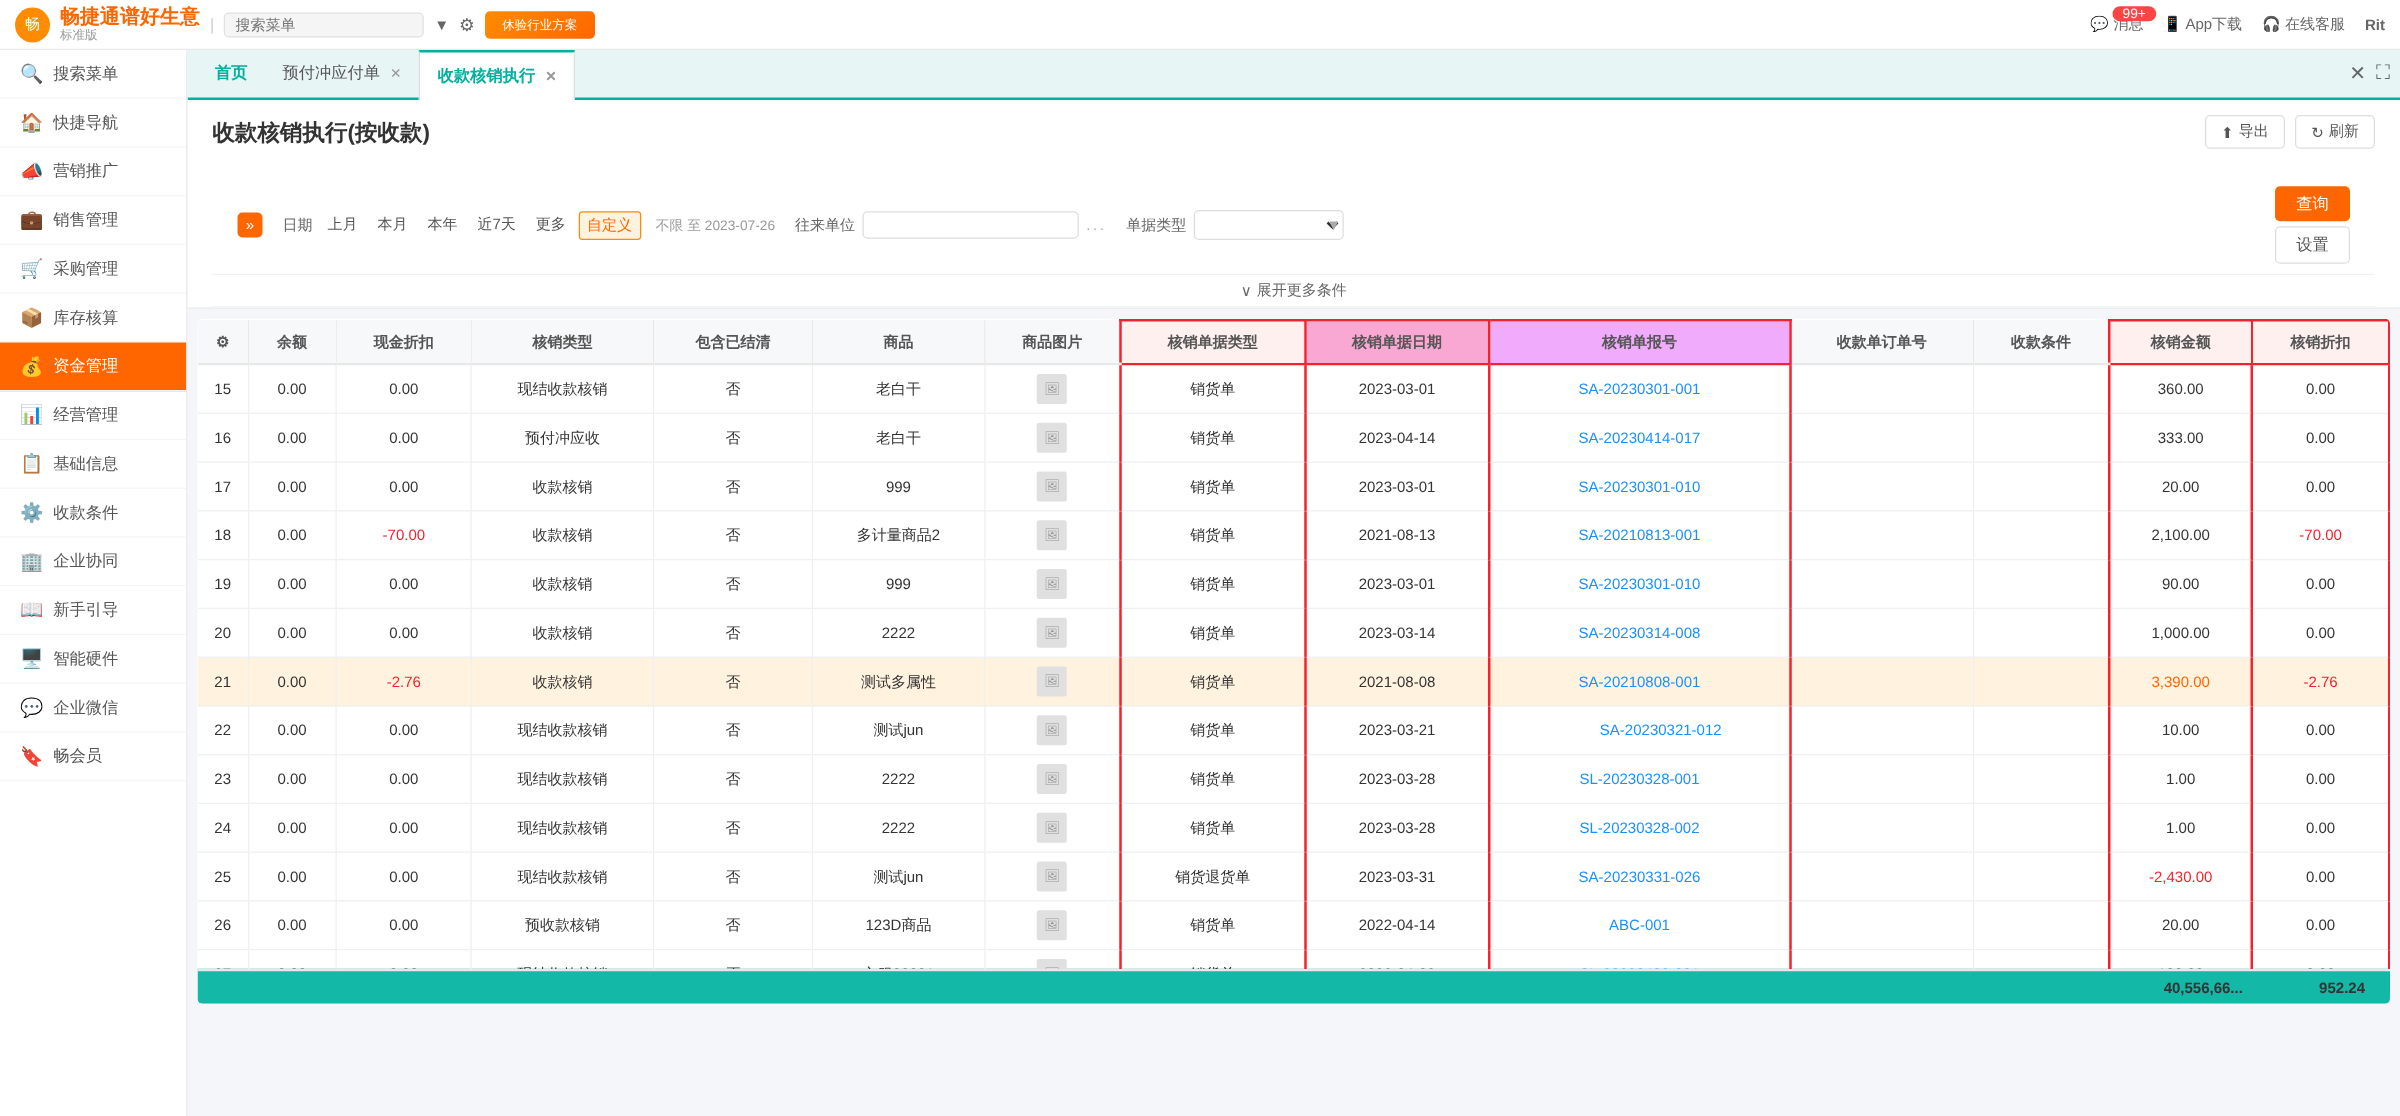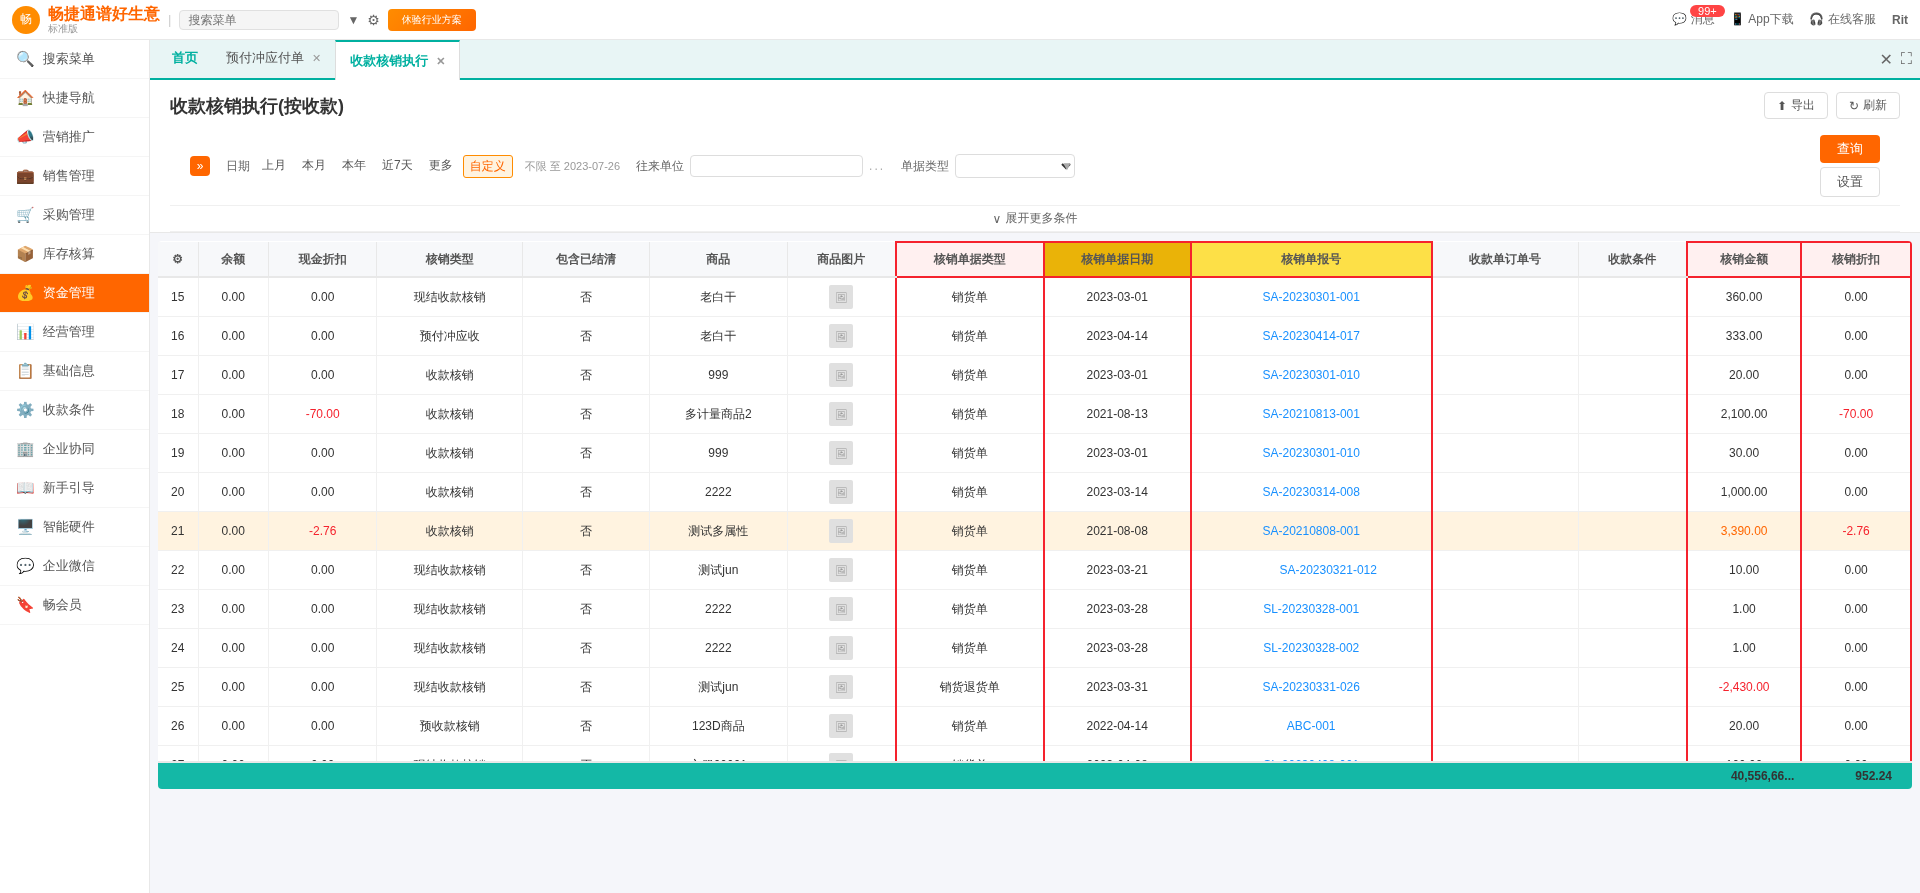--- a/index.html
+++ b/index.html
@@ -98,21 +98,21 @@
     
     .page-header {
       background: #fff;
       padding: 12px 20px 0;
       border-bottom: 1px solid #e8e8e8;
     }
     .page-title-row {
       display: flex;
       align-items: center;
       justify-content: space-between;
-      margin-bottom: 8px;
+      margin-bottom: 22px;
     }
     .page-title { font-size: 18px; font-weight: bold; color: #333; }
     .page-actions { display: flex; gap: 8px; }
     .btn-export {
       display: flex; align-items: center; gap: 4px;
       border: 1px solid #ddd; background: #fff; border-radius: 4px;
       padding: 4px 12px; font-size: 12px; cursor: pointer; color: #555;
     }
     .btn-refresh {
       display: flex; align-items: center; gap: 4px;
@@ -453,22 +453,22 @@
             <thead>
               <tr>
                 <th style="width:40px;"><span>⚙</span></th>
                 <th>余额</th>
                 <th>现金折扣</th>
                 <th>核销类型</th>
                 <th>包含已结清</th>
                 <th>商品</th>
                 <th>商品图片</th>
                 <th style="border: 2px solid #f5222d; background: #fff0f0;">核销单据类型</th>
-                <th style="border: 2px solid #f5222d; background: #eab308;">核销单据日期</th>
-                <th style="border: 2px solid #f5222d; background: #fde047;">核销单报号</th>
+                <th style="border: 2px solid #f5222d; background: #f9a8d4;">核销单据日期</th>
+                <th style="border: 2px solid #f5222d; background: #f0abfc;">核销单报号</th>
                 <th>收款单订单号</th>
                 <th>收款条件</th>
                 <th style="border: 2px solid #f5222d; background: #fff0f0;">核销金额</th>
                 <th style="border: 2px solid #f5222d; background: #fff0f0;">核销折扣</th>
               </tr>
             </thead>
             <tbody id="table-body">
             <tr>
     <td>15</td>
     <td>0.00</td>
@@ -539,21 +539,21 @@
     <td style="">0.00</td>
     <td>收款核销</td>
     <td>否</td>
     <td>999</td>
     <td><div style="width:24px;height:24px;background:#e0e0e0;border-radius:2px;display:inline-flex;align-items:center;justify-content:center;font-size:10px;color:#999;">🖼</div></td>
     <td style="border-left:2px solid #f5222d;border-right:2px solid #f5222d;">销货单</td>
     <td style="border-left:2px solid #f5222d;border-right:2px solid #f5222d;">2023-03-01</td>
     <td style="border-left:2px solid #f5222d;border-right:2px solid #f5222d;"><a class="link-text">SA-20230301-010</a></td>
     <td></td>
     <td></td>
-    <td style="border-left:2px solid #f5222d;border-right:2px solid #f5222d;">30.00</td>
+    <td style="border-left:2px solid #f5222d;border-right:2px solid #f5222d;">90.00</td>
     <td style="border-left:2px solid #f5222d;border-right:2px solid #f5222d;">0.00</td>
   </tr>
                 <tr>
     <td>20</td>
     <td>0.00</td>
     <td style="">0.00</td>
     <td>收款核销</td>
     <td>否</td>
     <td>2222</td>
     <td><div style="width:24px;height:24px;background:#e0e0e0;border-radius:2px;display:inline-flex;align-items:center;justify-content:center;font-size:10px;color:#999;">🖼</div></td>

